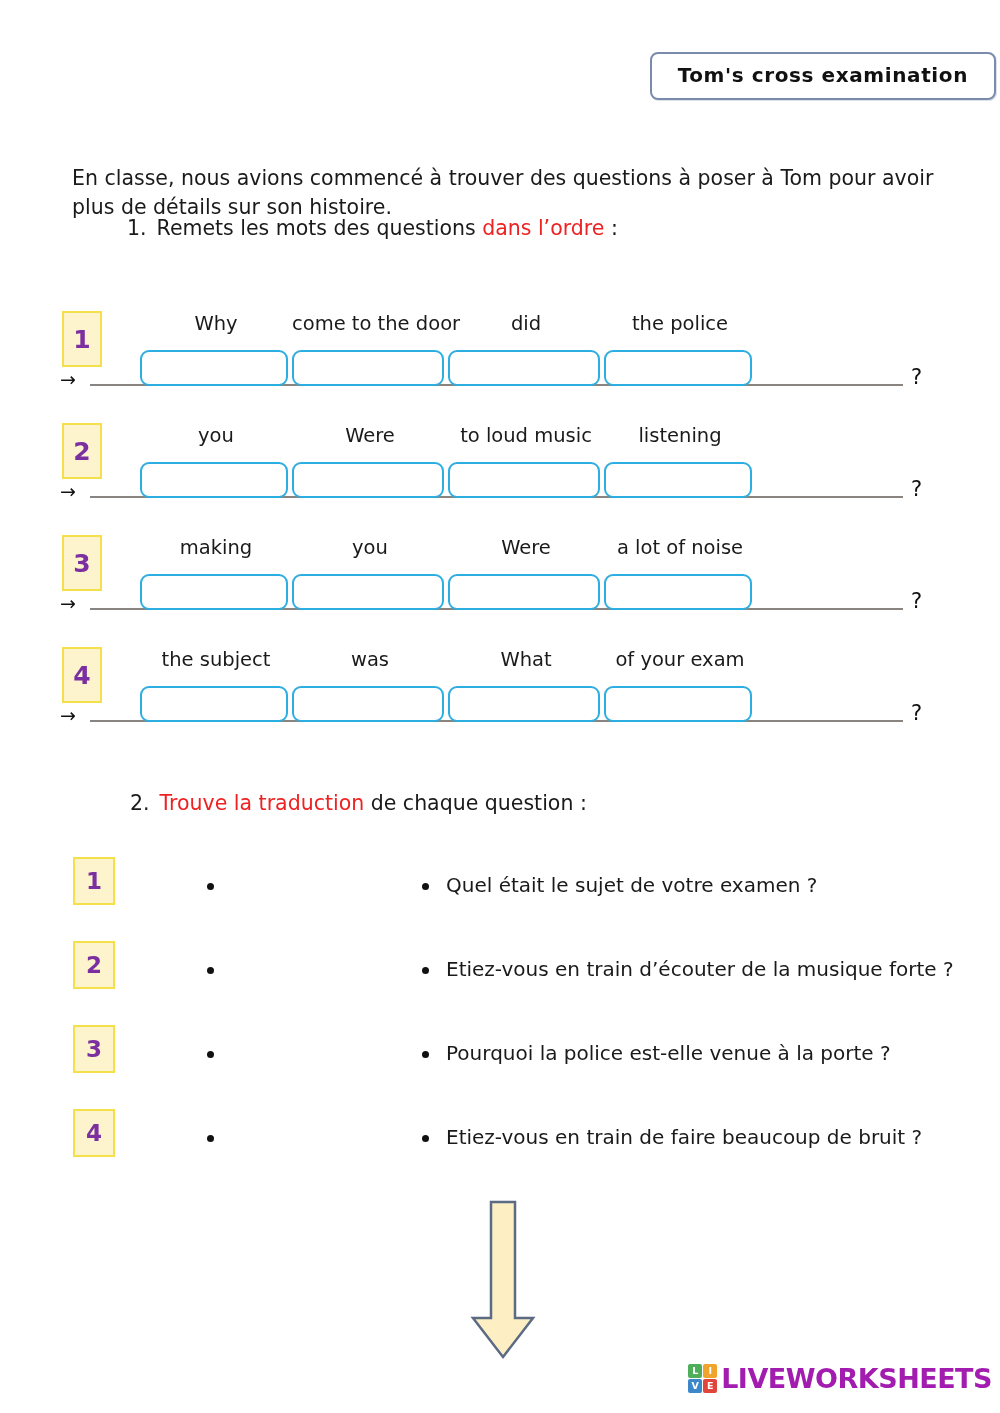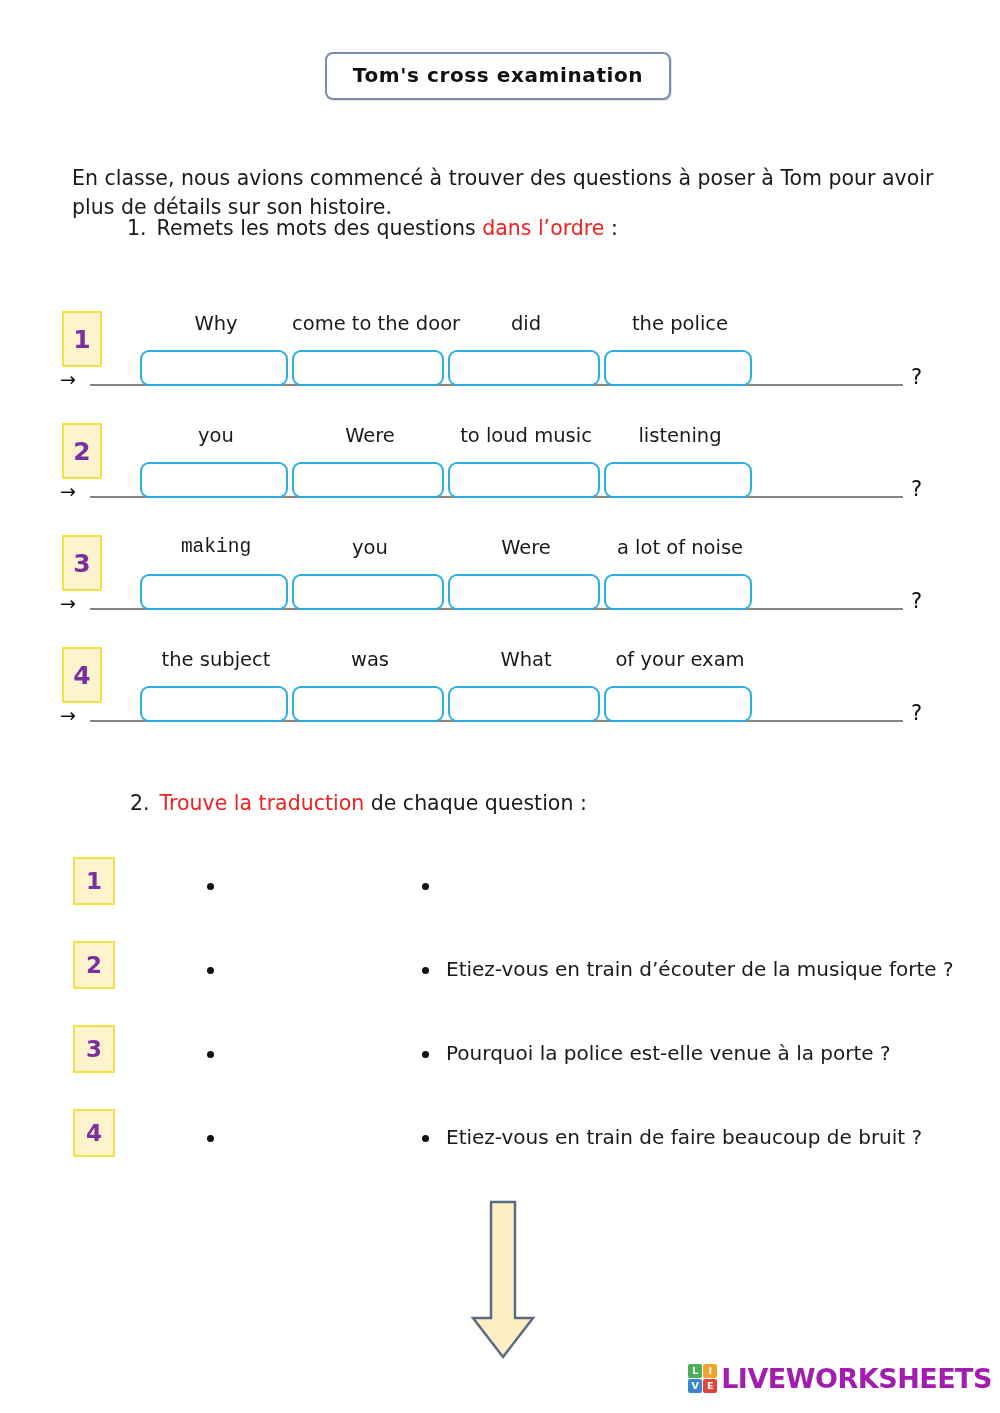--- a/index.html
+++ b/index.html
@@ -17,21 +17,21 @@
     overflow: hidden;
   }
 
   
   .title-wrap {
     position: absolute;
     top: 52px;
     left: 0;
     width: 996px;
     display: flex;
-    justify-content: center;
+    justify-content: flex-end;
   }
   .title-box {
     border: 2px solid #7b8bab;
     border-radius: 8px;
     padding: 9px 26px 11px 26px;
     background: #ffffff;
     box-shadow: 1px 1px 0 rgba(120,135,170,0.25);
   }
   .title-box .title-text {
     font-family: "DejaVu Sans", "Liberation Sans", sans-serif;
@@ -298,21 +298,21 @@
       </div>
       <div class="qmark">?</div>
     </div>
     <div class="order-row">
       <div class="num-badge">
         <span>3</span>
       </div>
       <div class="answer-line"></div>
       <div class="arrow-left">→</div>
       <div class="words">
-        <div class="word" style="width: 152px; font-family: Liberation Mono, monospace;">making</div>
+        <div class="word" style="width: 152px;">making</div>
         <div class="word" style="width: 156px;">you</div>
         <div class="word" style="width: 156px;">Were</div>
         <div class="word" style="width: 152px;">a lot of noise</div>
       </div>
       <div class="boxes">
         <div class="drop-box" style="width: 148px; margin-right: 4px;"></div>
         <div class="drop-box" style="width: 152px; margin-right: 4px;"></div>
         <div class="drop-box" style="width: 152px; margin-right: 4px;"></div>
         <div class="drop-box" style="width: 148px; margin-right: 4px;"></div>
       </div>
@@ -344,20 +344,21 @@
   <span class="num">2.</span><span></span><span class="hl-red">Trouve la traduction</span><span> de chaque question :</span>
 </div>
 
 <div id="matching-section">
     <div class="match-row">
       <div class="match-badge">
         <span>1</span>
       </div>
       <div class="dot dot-left"></div>
       <div class="dot dot-right"></div>
+      <div class="match-text">Quel était le sujet de votre examen ?</div>
     </div>
     <div class="match-row">
       <div class="match-badge">
         <span>2</span>
       </div>
       <div class="dot dot-left"></div>
       <div class="dot dot-right"></div>
       <div class="match-text">Etiez-vous en train d’écouter de la musique forte ?</div>
     </div>
     <div class="match-row">

